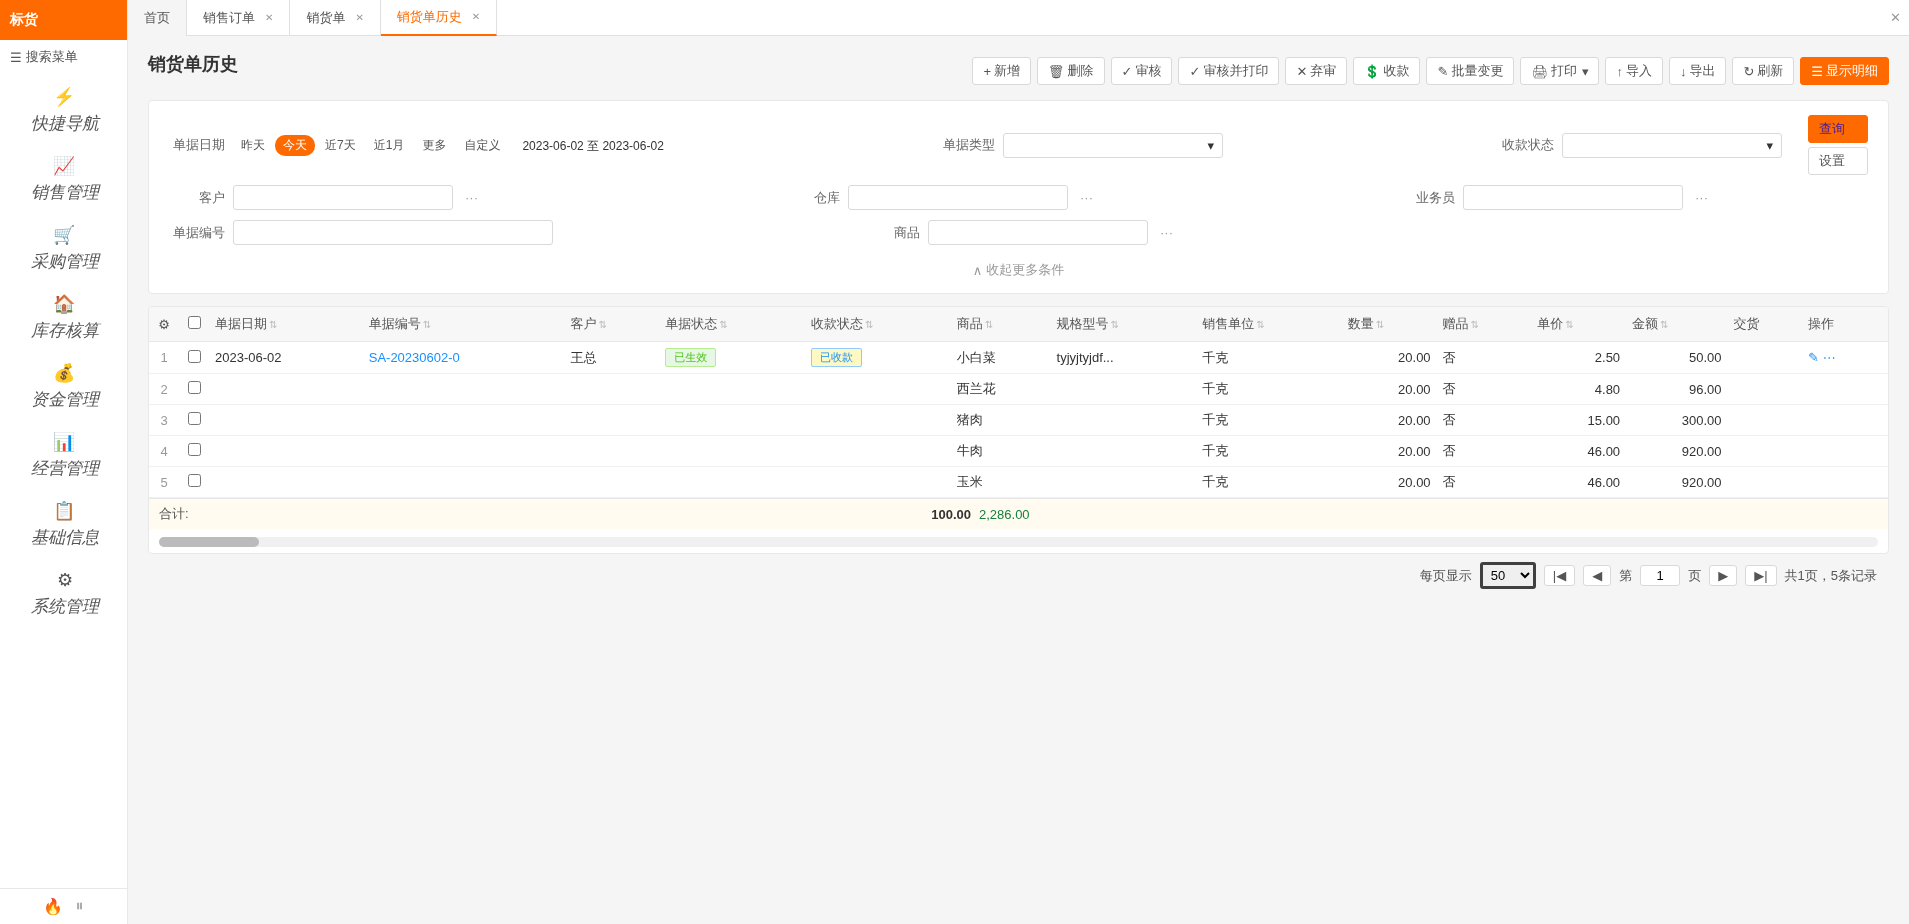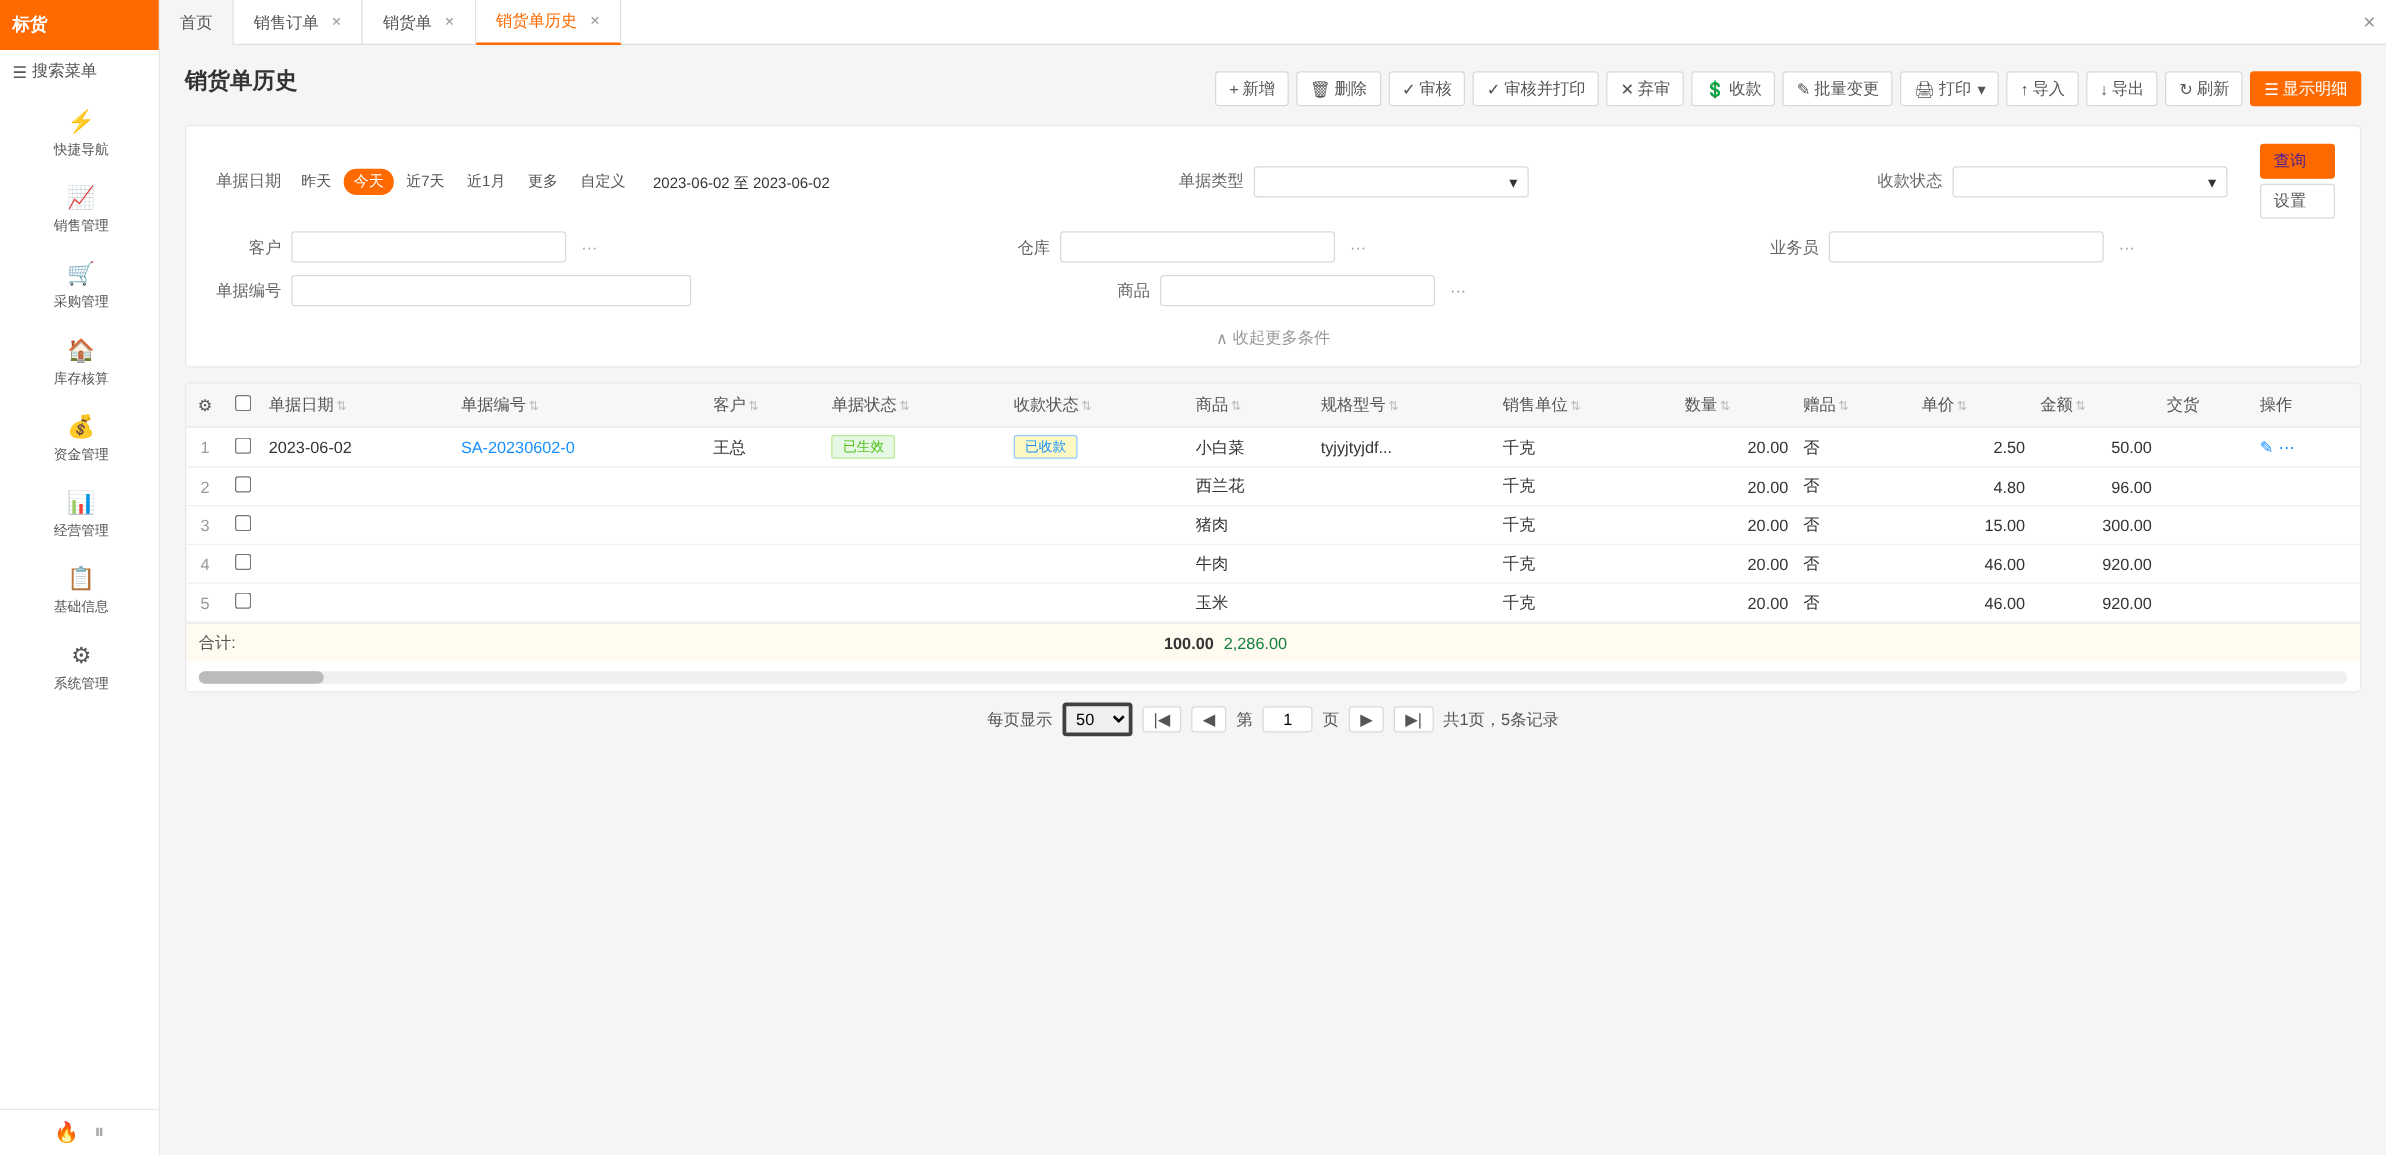--- a/index.html
+++ b/index.html
@@ -4,21 +4,21 @@
   <style>
     * { box-sizing: border-box; margin: 0; padding: 0; font-family: 'Microsoft YaHei', Arial, sans-serif; font-size: 13px; }
     body { display: flex; height: 924px; overflow: hidden; background: #f5f5f5; }
 
     
     .sidebar { width: 128px; background: #fff; border-right: 1px solid #e8e8e8; display: flex; flex-direction: column; height: 100%; }
     .sidebar-logo { background: #ff6a00; height: 40px; display: flex; align-items: center; padding: 0 10px; }
     .sidebar-logo span { color: #fff; font-size: 14px; font-weight: bold; }
     .sidebar-item { display: flex; flex-direction: column; align-items: center; padding: 12px 8px 8px; cursor: pointer; color: #555; gap: 4px; border-left: 3px solid transparent; }
     .sidebar-item .icon { font-size: 18px; }
-    .sidebar-item .label { font-size: 11px; }
+    .sidebar-item .label { font-size: 17px; font-style: italic; }
     .sidebar-search { padding: 8px 10px; display: flex; align-items: center; gap: 4px; cursor: pointer; color: #555; }
     .sidebar-bottom { margin-top: auto; border-top: 1px solid #e8e8e8; }
 
     
     .main { flex: 1; display: flex; flex-direction: column; overflow: hidden; }
 
     
     .tab-bar { background: #fff; border-bottom: 1px solid #e0e0e0; display: flex; align-items: center; height: 36px; padding-left: 0; }
     .tab { padding: 0 16px; height: 36px; display: flex; align-items: center; cursor: pointer; color: #555; border-right: 1px solid #e0e0e0; gap: 6px; font-size: 13px; }
     .tab.active { background: #fff; color: #ff6a00; border-bottom: 2px solid #ff6a00; }
@@ -68,21 +68,21 @@
     .badge-blue { background: #fef9c3; color: #1890ff; border: 1px solid #91caff; }
     .action-icon { color: #1890ff; cursor: pointer; font-size: 13px; margin-right: 4px; }
 
     
     .table-footer { background: #fffbf0; border-top: 1px solid #e8e8e8; display: flex; align-items: center; padding: 6px 10px; font-size: 12px; }
     .total-label { color: #555; min-width: 60px; }
     .total-qty { min-width: 760px; text-align: right; color: #333; font-weight: bold; padding-right: 8px; }
     .total-amount { color: #15803d; font-weight: normal; }
 
     
-    .pagination-bar { display: flex; align-items: center; justify-content: center; padding: 8px 12px; gap: 8px; font-size: 12px; color: #555; }
+    .pagination-bar { display: flex; align-items: center; justify-content: flex-end; padding: 8px 12px; gap: 8px; font-size: 12px; color: #555; }
     .page-btn { border: 1px solid #d9d9d9; border-radius: 3px; background: #fff; padding: 2px 8px; cursor: pointer; color: #555; }
     .page-input { border: 1px solid #d9d9d9; border-radius: 3px; width: 40px; text-align: center; padding: 2px 4px; }
     .page-select { border: 3px solid #404040; border-radius: 3px; padding: 2px 4px; }
 
     
     .scrollbar-area { background: #f0f0f0; height: 10px; margin-top: 4px; border-radius: 5px; }
     .scrollbar-thumb { background: #bbb; height: 10px; width: 100px; border-radius: 5px; }
 
     .gear-th { width: 30px; text-align: center; }
   </style>

